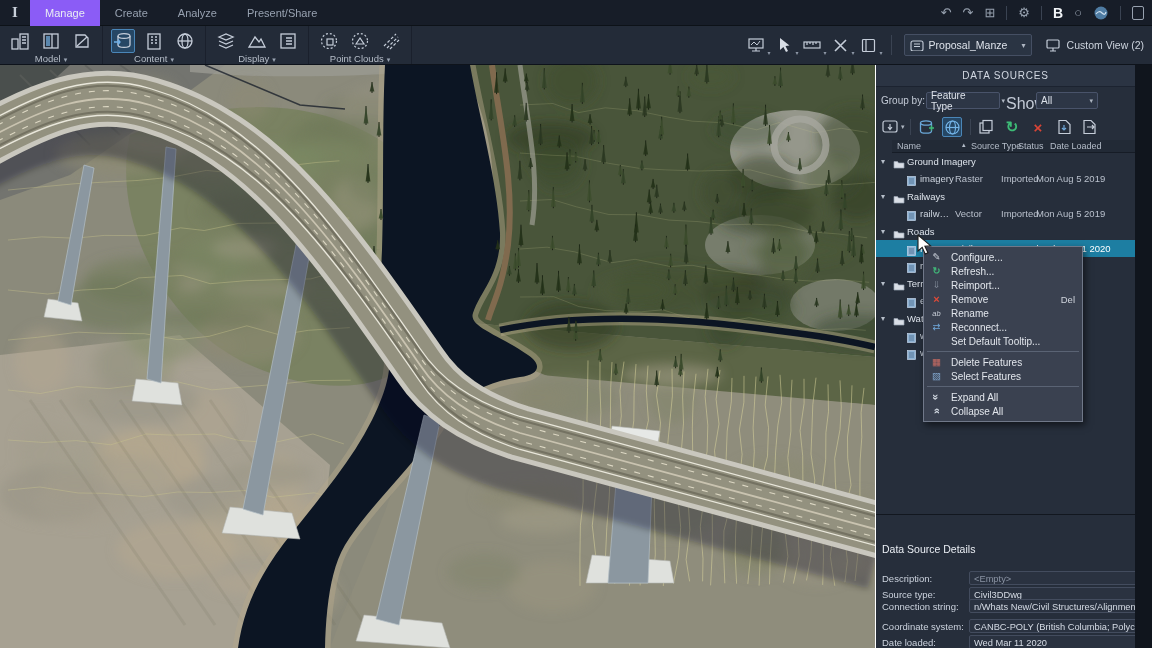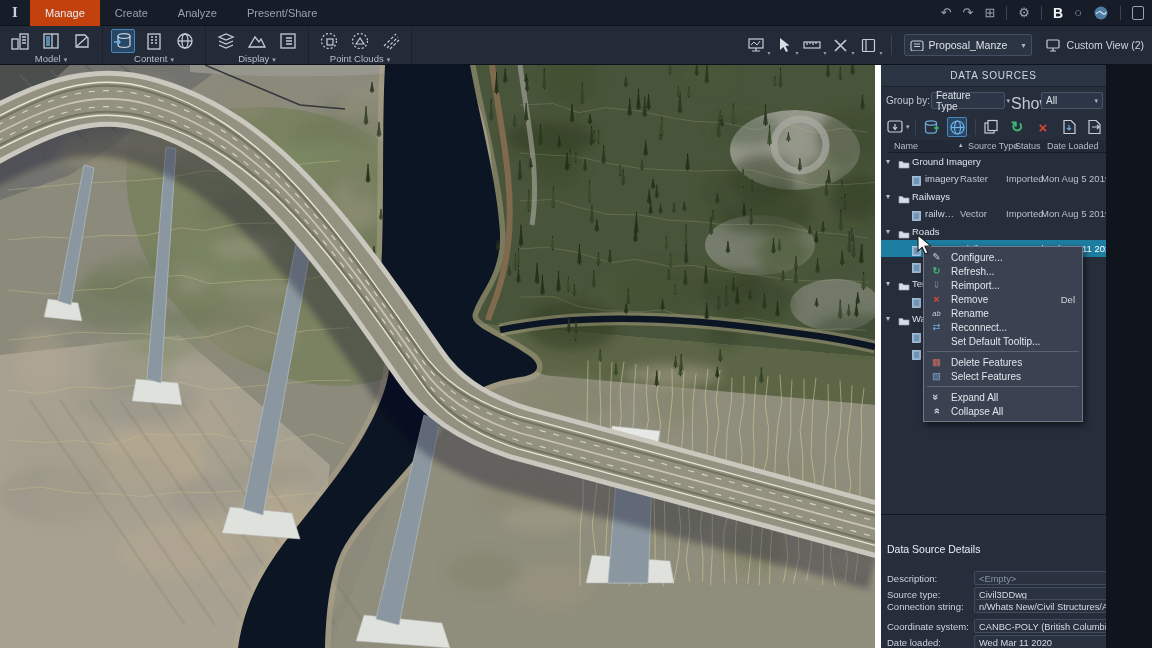--- a/index.html
+++ b/index.html
@@ -3,21 +3,21 @@
 <meta charset="utf-8">
 <style>
   *{margin:0;padding:0;box-sizing:border-box;}
   html,body{width:1152px;height:648px;overflow:hidden;}
   body{position:relative;background:#10151d;font-family:"Liberation Sans",sans-serif;color:#c6cdd8;font-size:11px;}
 
   
   .topbar{position:absolute;left:0;top:0;width:1152px;height:26px;background:#171d28;border-bottom:1px solid #0d1218;display:flex;align-items:center;}
   .app-logo{width:30px;text-align:center;font-family:"Liberation Serif",serif;font-weight:bold;font-size:15px;color:#c9d0da;}
   .tab{height:26px;line-height:26px;padding:0 15px;color:#97a1b0;font-size:11px;cursor:default;}
-  .tab.active{background:#c2410c;color:#e9edf3;}
+  .tab.active{background:#8b5cf6;color:#e9edf3;}
   .topbar-right{margin-left:auto;display:flex;align-items:center;gap:11px;padding-right:8px;}
   .tb-icon{font-size:13px;color:#97a1af;line-height:26px;}
   .tb-sep{width:1px;height:14px;background:#3a4352;}
   .brand-b{font-weight:bold;font-size:14px;color:#f2f5f8;}
   .ring-icon{font-size:13px;color:#9aa4b2;}
   .clipped-icon{width:12px;height:14px;border:1px solid #97a1af;border-radius:2px;}
 
   
   .ribbon{position:absolute;left:0;top:26px;width:1152px;height:39px;background:#232b38;border-bottom:1px solid #0e131b;display:flex;}
   .rgroup{position:relative;height:38px;border-right:1px solid #1a202c;padding:2px 8px 0 8px;}
@@ -32,38 +32,38 @@
   .rr-sep{width:1px;height:20px;background:#3a4352;margin:0 4px;}
   .proposal-box{width:128px;height:22px;background:#2a3443;border:1px solid #454f63;border-radius:2px;display:flex;align-items:center;padding:0 5px;gap:5px;color:#dde2ea;font-size:10.5px;}
   .proposal-box .car{margin-left:auto;font-size:8px;color:#aeb6c2;}
   .customview{display:flex;align-items:center;gap:6px;color:#ccd3dd;font-size:10.5px;padding:2px 6px;}
 
   
   .viewport{position:absolute;left:0;top:65px;width:875px;height:583px;background:#6e705f;overflow:hidden;}
   .viewport svg{display:block;}
 
   
-  .panel{position:absolute;left:875px;top:65px;width:231px;height:583px;background:#262e3b;border-left:6px solid #ffffff;overflow:hidden;}
+  .panel{position:absolute;left:875px;top:65px;width:260px;height:583px;background:#262e3b;border-left:1px solid #ffffff;overflow:hidden;}
   .panel-title{height:22px;line-height:22px;text-align:center;background:#2b3443;color:#d2d8e2;font-size:10px;letter-spacing:.8px;border-bottom:1px solid #1c2330;}
   .groupby{position:absolute;top:25px;left:0;right:0;height:23px;}
   .gb-label{position:absolute;left:5px;top:5px;font-size:10px;color:#c3cad6;}
   .dd-box{position:absolute;top:2px;height:17px;background:#2d3646;border:1px solid #49536a;border-radius:2px;display:flex;align-items:center;padding:0 4px;font-size:10px;color:#dde2ea;}
   .dd-box .car{margin-left:auto;font-size:7px;color:#aeb6c2;padding-left:4px;}
   .gb-value{left:50px;width:74px;gap:32px;}
   .show-label{position:absolute;left:130px;top:5px;font-size:16px;color:#c3cad6;}
   .show-value{left:160px;width:62px;}
   .ptoolbar{position:absolute;top:49px;left:0;right:0;height:26px;}
   .tb-ico{position:absolute;top:3px;width:20px;height:20px;display:flex;align-items:center;justify-content:center;border:1px solid transparent;border-radius:2px;}
   .tb-ico.active{background:#264765;border-color:#4a86b8;}
   .tb-caret{position:absolute;left:25px;top:9px;font-size:7px;color:#aeb6c2;}
   .tb-vsep{position:absolute;top:5px;width:1px;height:16px;background:#3a4352;}
   .glyph-green{color:#3dbb76;font-weight:bold;font-size:15px;}
   .glyph-red{color:#d94436;font-weight:bold;font-size:15px;}
   .help-circle{position:absolute;left:262px;top:5px;width:14px;height:14px;border:2px solid #e8ecf1;border-radius:50%;background:#3a4252;}
-  .grid-head{position:absolute;top:75px;left:8px;right:0;height:13px;background:#222a36;border-bottom:1px solid #161c26;font-size:9px;color:#b4bcc8;}
+  .grid-head{position:absolute;top:75px;left:16px;right:0;height:13px;background:#222a36;border-bottom:1px solid #161c26;font-size:9px;color:#b4bcc8;}
   .grid-head span{position:absolute;top:1px;}
   .h-name{left:5px;} .h-sort{left:70px;font-size:7px;} .h-type{left:79px;} .h-status{left:126px;} .h-date{left:158px;}
 
   .tree{position:absolute;top:88px;left:0;right:0;height:362px;border-bottom:1px solid #12171f;}
   .tree-row{position:relative;height:17.4px;line-height:17.4px;font-size:9.5px;}
   .tree-row .caret{position:absolute;left:5px;font-size:8px;color:#b6bec9;}
   .tree-row .folder{position:absolute;left:17px;top:4px;}
   .tree-row .g-label{position:absolute;left:31px;color:#dde3eb;}
   .tree-row .page{position:absolute;left:31px;top:4px;}
   .c-name{position:absolute;left:44px;width:34px;overflow:hidden;text-overflow:ellipsis;white-space:nowrap;color:#ccd3dd;}

